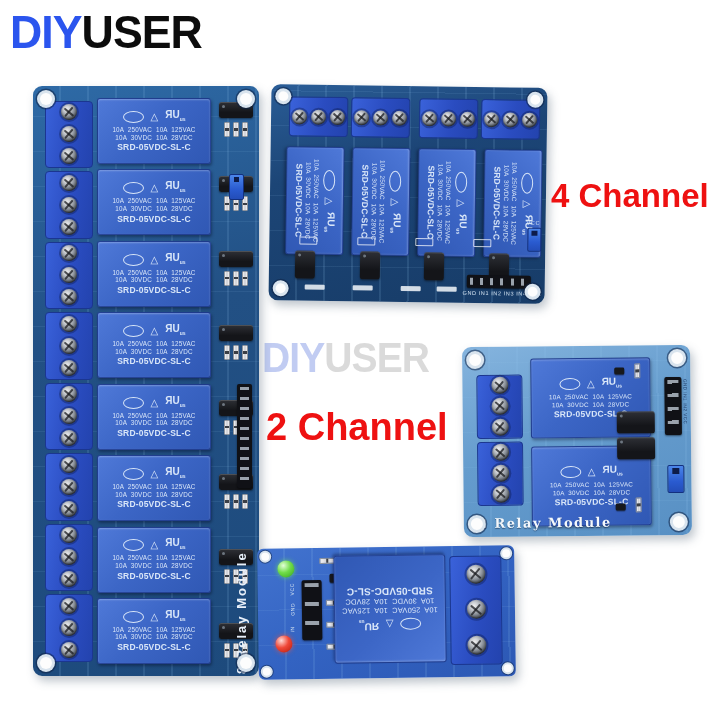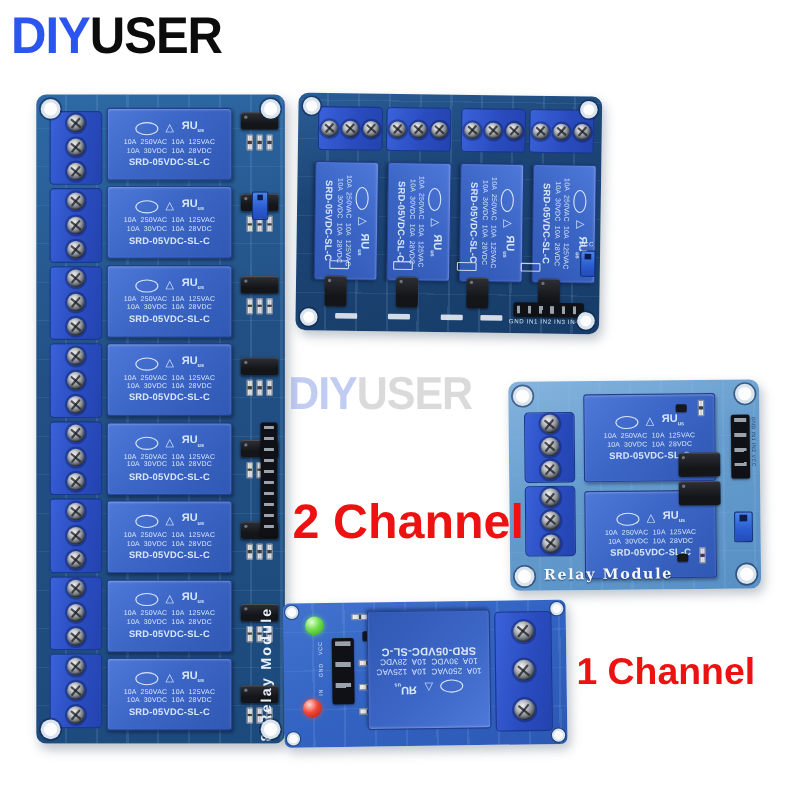--- a/index.html
+++ b/index.html
@@ -9,21 +9,21 @@
   
   .logo{position:absolute;left:10px;top:4px;font-size:47px;font-weight:bold;
         letter-spacing:-1px;transform:scaleX(.95);transform-origin:left top;white-space:nowrap;}
   .logo .p1{color:#2b55ee;} .logo .p2{color:#0c0c0c;}
   .watermark{position:absolute;left:262px;top:334px;font-size:42px;font-weight:bold;
         letter-spacing:-1px;transform:scaleX(.93);transform-origin:left top;white-space:nowrap;opacity:.55;}
   .watermark .p1{color:#8fa3e8;} .watermark .p2{color:#bdbdbd;}
   .caption{position:absolute;color:#ee1111;font-weight:bold;white-space:nowrap;}
   .cap-8{left:44px;top:660px;font-size:40px;}
   .cap-4{left:551px;top:177px;font-size:33px;}
-  .cap-2{left:266px;top:406px;font-size:44px;margin-top:44px;}
+  .cap-2{left:266px;top:406px;font-size:38px;}
   .cap-1{left:524px;top:592px;font-size:34px;}
 
   
   .board{position:absolute;border-radius:9px;box-shadow:3px 5px 10px rgba(70,90,110,.35);}
   .pcb::before{content:"";position:absolute;inset:0;border-radius:inherit;pointer-events:none;
      background:repeating-linear-gradient(90deg,transparent 0 26px,rgba(150,200,240,.14) 26px 28px),
                 repeating-linear-gradient(0deg,transparent 0 34px,rgba(150,200,240,.10) 34px 35px);}
   .pcb{box-sizing:border-box;}
   .hole{position:absolute;width:12px;height:12px;border-radius:50%;background:#fdfdfd;
         box-shadow:0 0 0 3px #d9e4ee,0 0 0 4.5px rgba(15,35,70,.55);z-index:3;}
@@ -473,20 +473,21 @@
 </div>
     <div class="bar" style="left:36px;top:200px;"></div>
     <div class="bar" style="left:84px;top:200px;"></div>
     <div class="bar" style="left:132px;top:200px;"></div>
     <div class="bar" style="left:168px;top:200px;"></div>
     <div class="pinheader h ph-4ch"></div>
     <div class="tiny-label lbl-4ch">GND IN1 IN2 IN3 IN4 VCC</div>
     <div class="jumper j-4ch"></div>
     <div class="tiny-label jlbl-4ch">VCC</div>
   </div>
+  <div class="caption cap-4">4 Channel</div>
 
   <div class="board pcb board-2ch">
     <div class="hole h-tl"></div>
     <div class="hole h-tr"></div>
     <div class="hole h-bl"></div>
     <div class="hole h-br"></div>
     <div class="term term-2ch">
   <div class="screw-group">
     <div class="screw"></div>
     <div class="screw"></div>
@@ -565,15 +566,14 @@
   </div>
 </div>
     <div class="term term-1ch">
   <div class="screw-group">
     <div class="screw"></div>
     <div class="screw"></div>
     <div class="screw"></div>
   </div>
 </div>
   </div>
-  <div class="caption cap-1">1 Channel</div>
 
 </div>
 
 </body></html>

